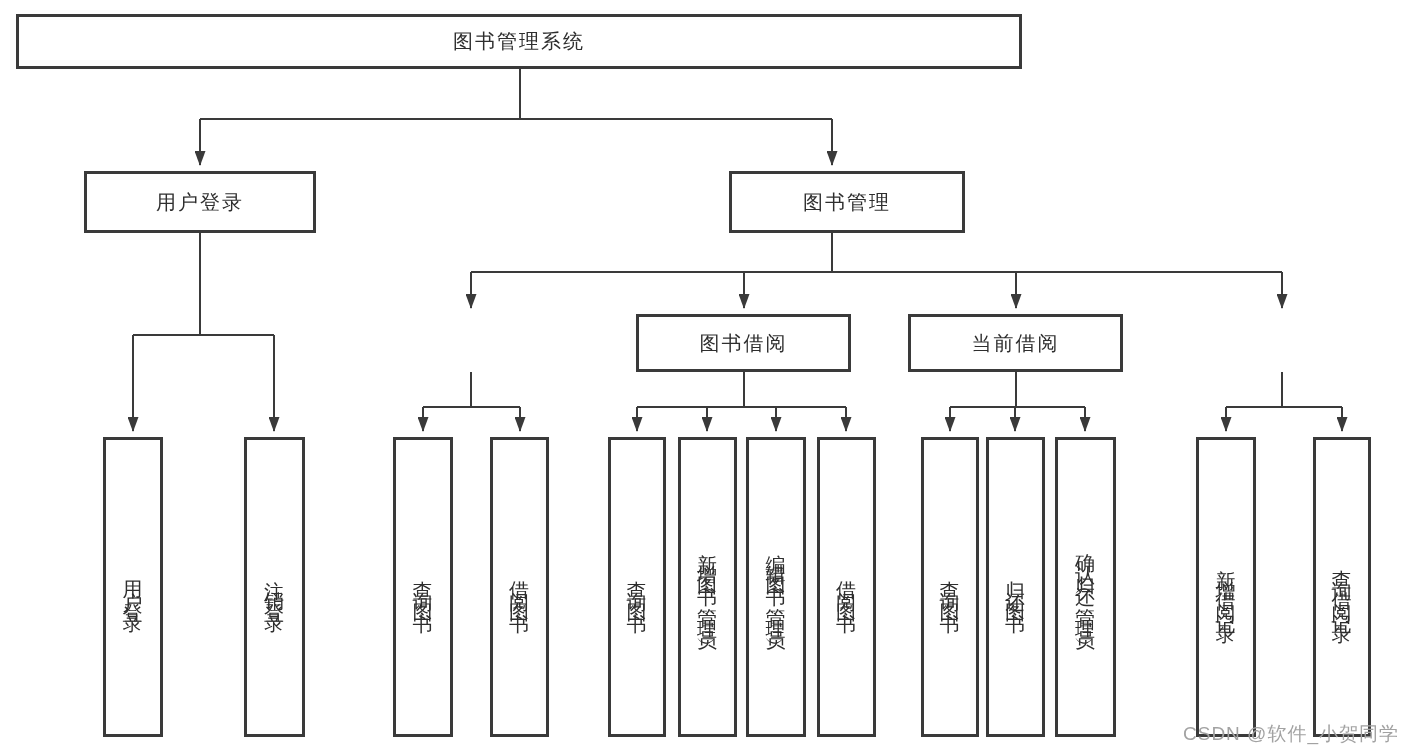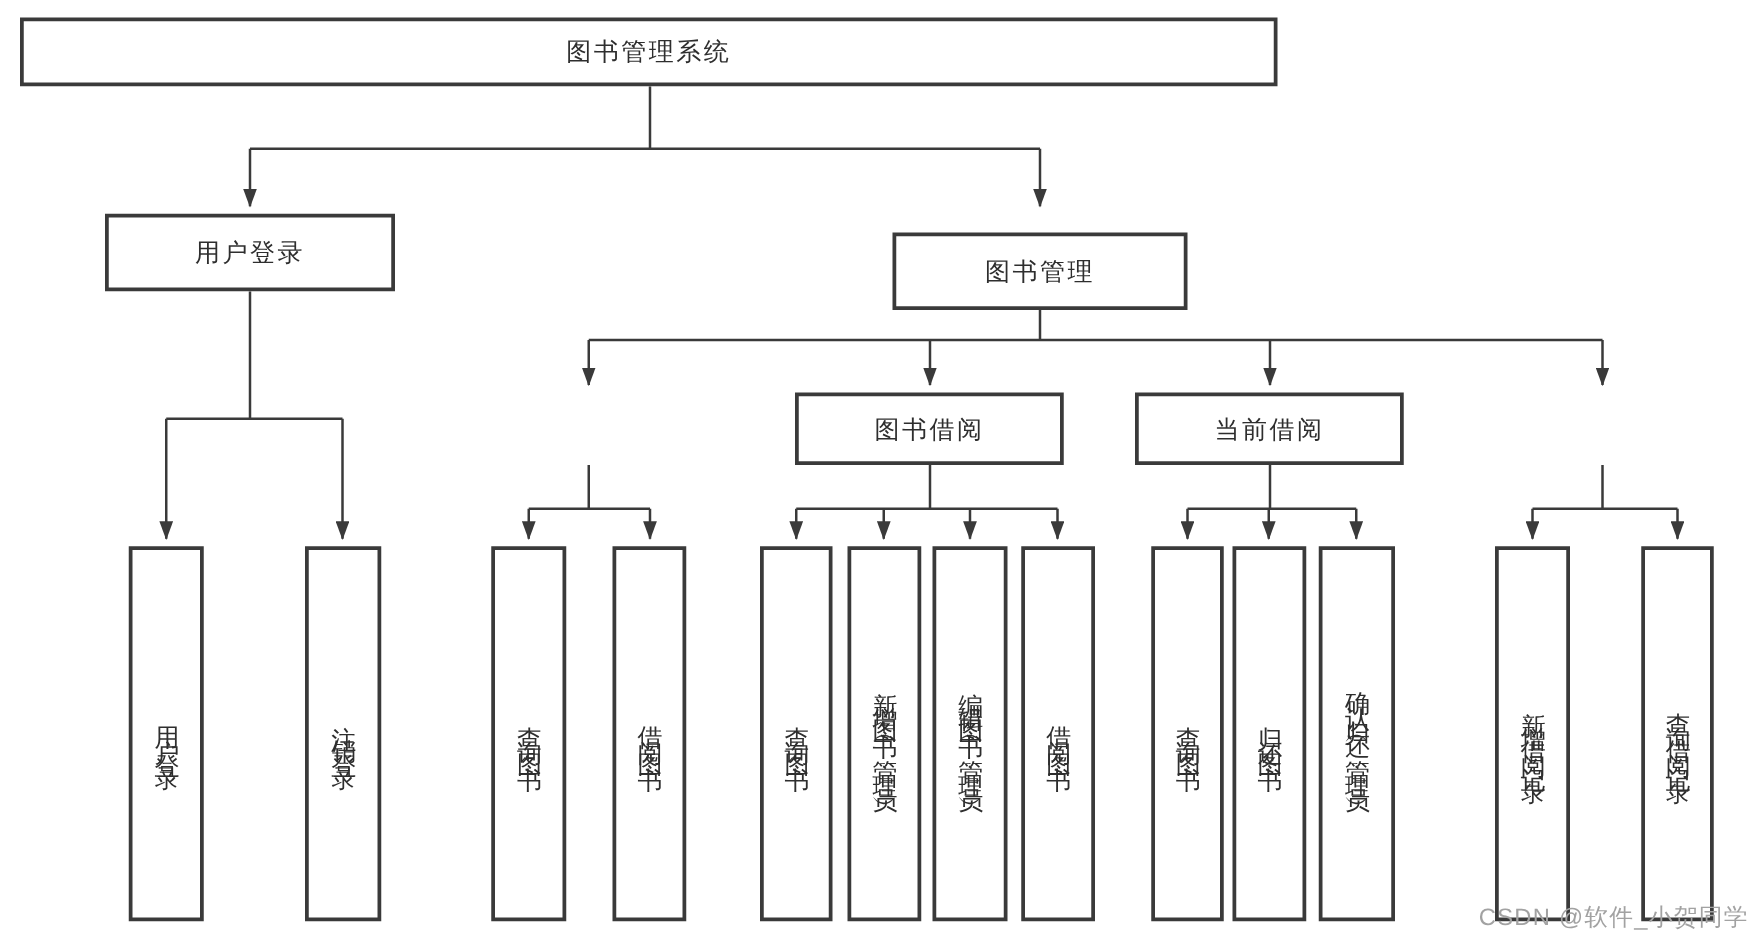--- a/index.html
+++ b/index.html
@@ -121,21 +121,21 @@
       <path d="M1282,372 V407"></path>
       <path d="M1226,407 H1342"></path>
       <path d="M1226,407 V431" marker-end="url(#arrow)"></path>
       <path d="M1342,407 V431" marker-end="url(#arrow)"></path>
     </g>
   </svg>
 
   <div class="node root">图书管理系统</div>
 
   <div class="node lvl2" style="left:84px;width:232px;">用户登录</div>
-  <div class="node lvl2" style="left:714px;width:236px;margin-top:15px;">图书管理</div>
+  <div class="node lvl2" style="left:729px;width:236px;">图书管理</div>
 
   <div class="node lvl3" style="left:636px;width:215px;">图书借阅</div>
   <div class="node lvl3" style="left:908px;width:215px;">当前借阅</div>
 
   <div class="leaf" style="left:103px;width:60px;">
     <span class="vtext">用户登录</span>
   </div>
   <div class="leaf" style="left:244px;width:61px;">
     <span class="vtext">注销登录</span>
   </div>

